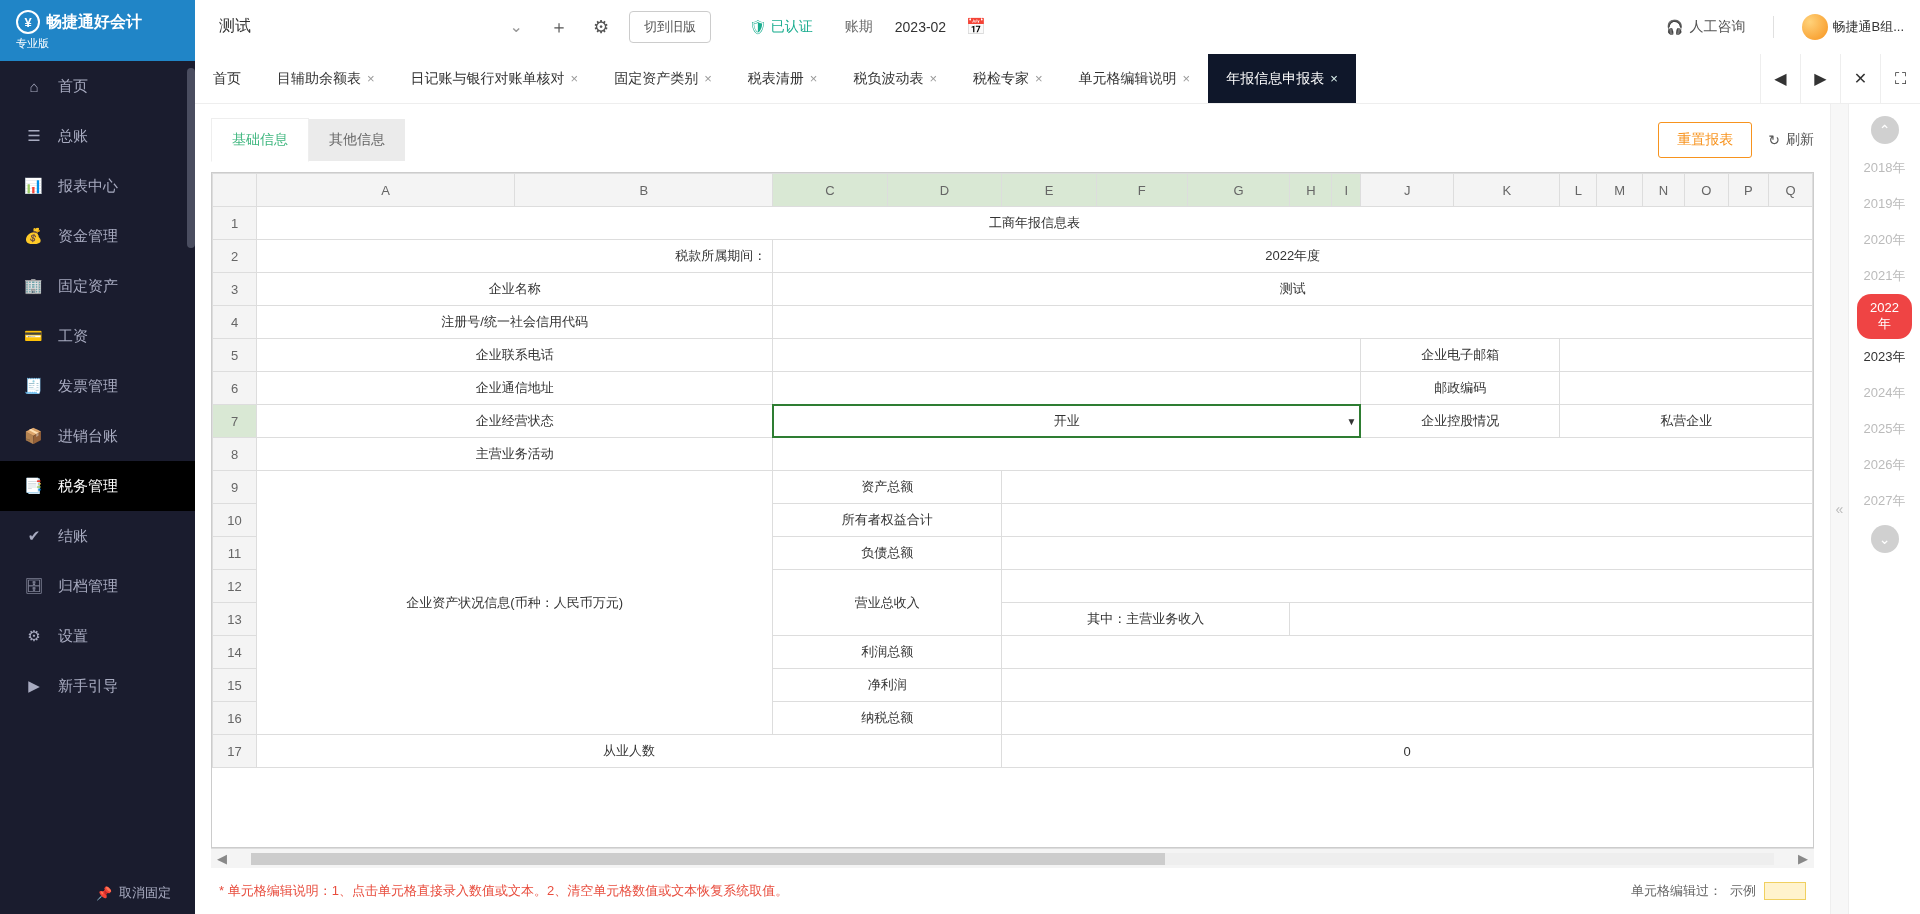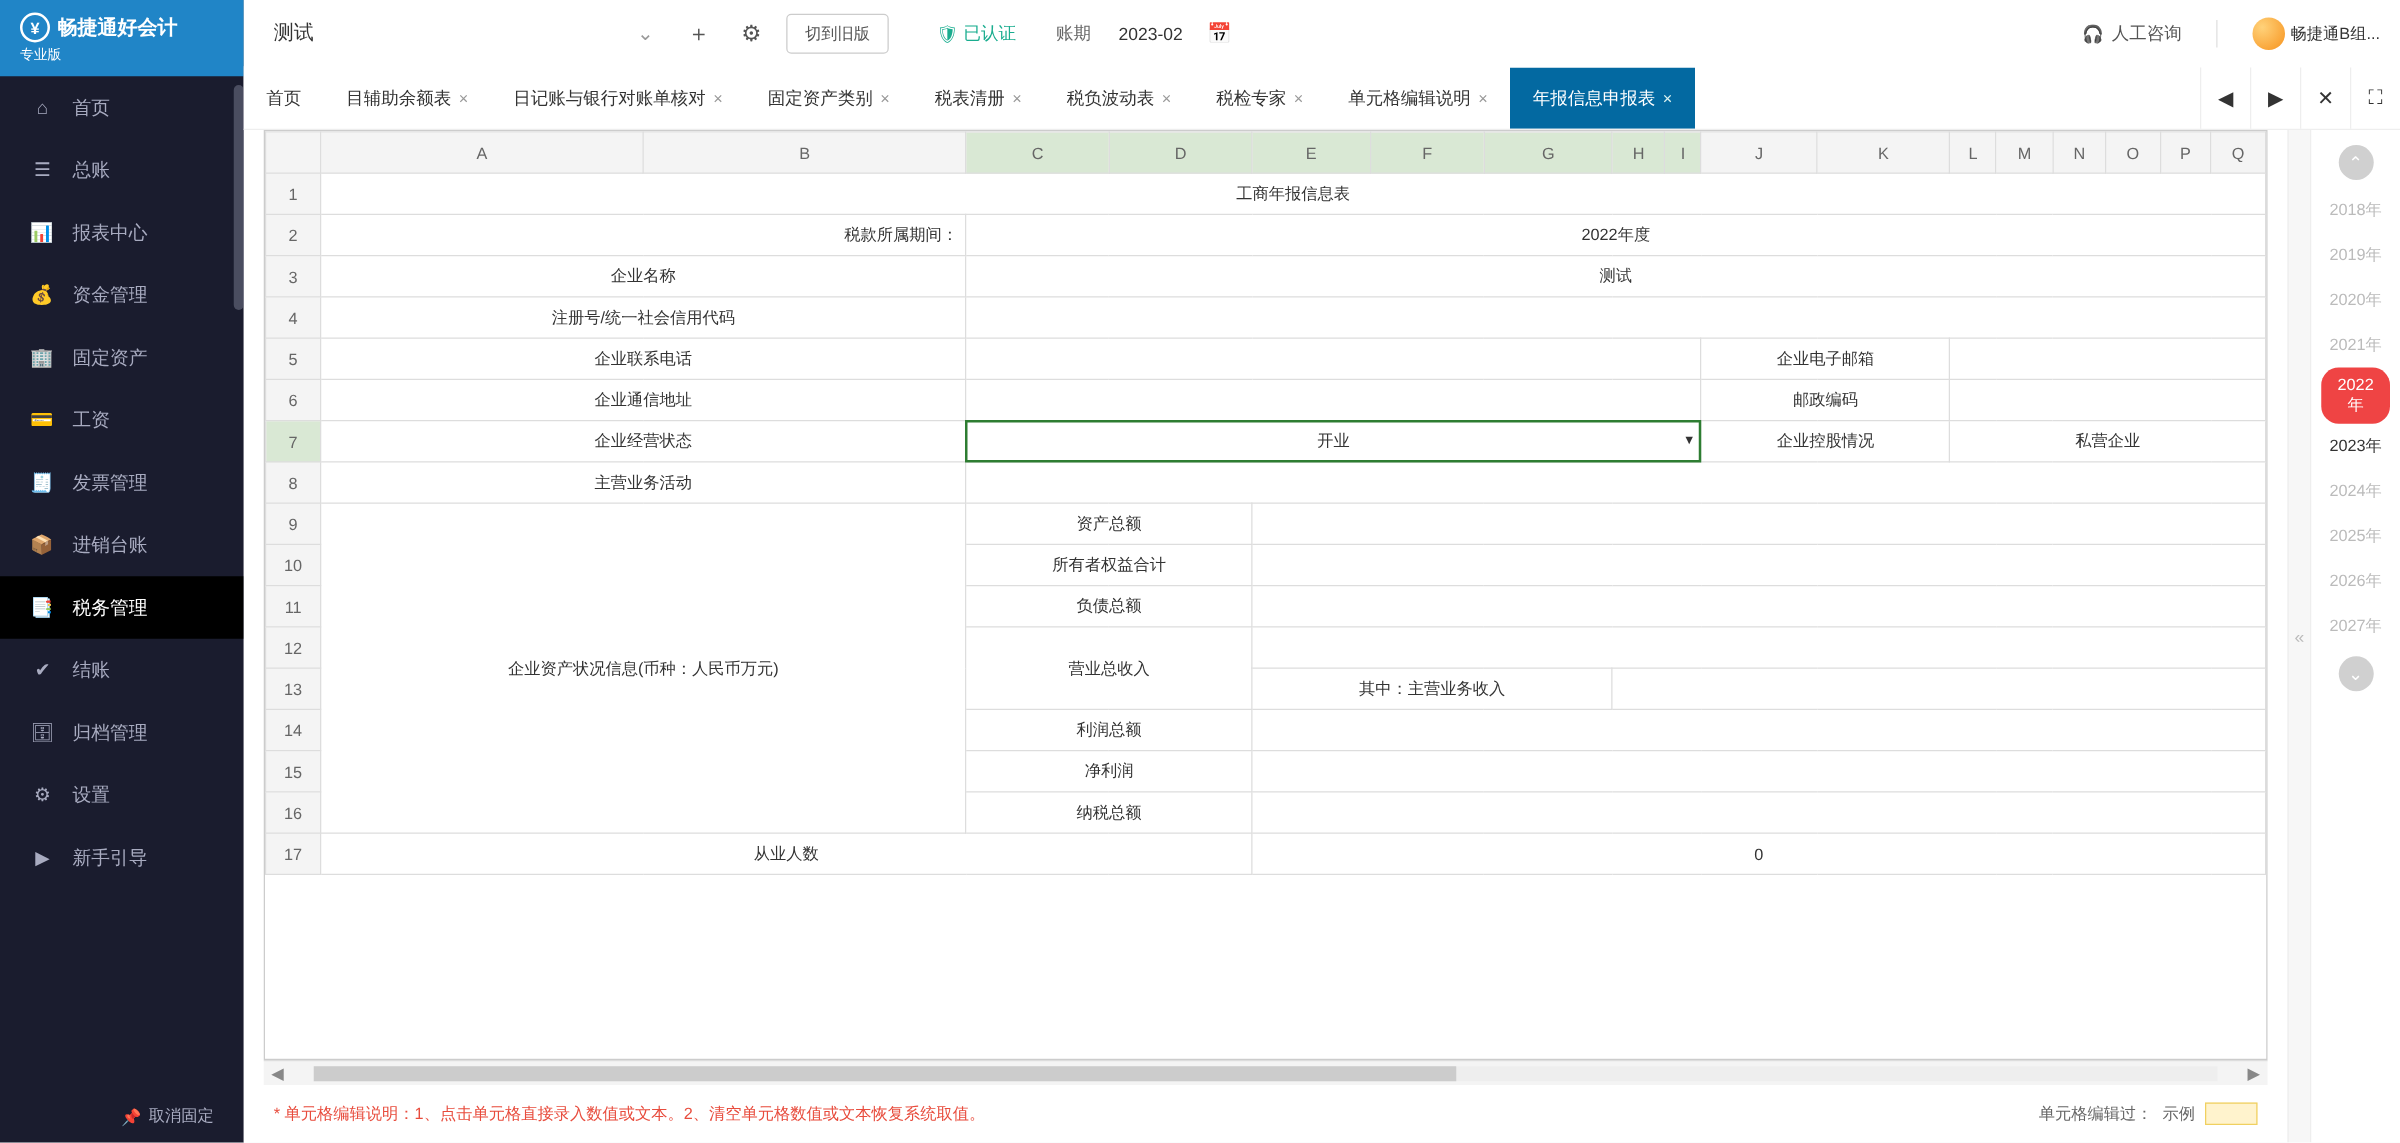--- a/index.html
+++ b/index.html
@@ -32,21 +32,21 @@
 .cal-icon { color: #1aad8f; margin-left: 6px; cursor: pointer; font-size: 16px; }
 .top-spacer { flex: 1; }
 .support { display: flex; align-items: center; gap: 6px; color: #555; cursor: pointer; font-size: 14px; }
 .sep { width: 1px; height: 22px; background: #e0e0e0; margin: 0 14px; }
 .user { display: flex; align-items: center; gap: 4px; cursor: pointer; }
 .avatar { width: 26px; height: 26px; border-radius: 50%; background: radial-gradient(circle at 30% 30%, #ffd27a, #f7931e); }
 
 
 .tabs { height: 50px; display: flex; align-items: stretch; border-bottom: 1px solid #eee; background: #fff; }
 .tab { padding: 0 18px; display: flex; align-items: center; gap: 6px; cursor: pointer; color: #333; font-size: 14px; white-space: nowrap; }
-.tab.active { background: #0369a1; color: #fff; }
+.tab.active { background: #0f172a; color: #fff; }
 .tab .x { color: #999; cursor: pointer; font-size: 13px; }
 .tab.active .x { color: #e0f5f1; }
 .tab-ctrl { width: 40px; display: flex; align-items: center; justify-content: center; cursor: pointer; font-size: 16px; color: #333; border-left: 1px solid #eee; }
 
 
 .content { flex: 1; display: flex; overflow: hidden; }
 .sheet-area { flex: 1; display: flex; flex-direction: column; padding: 0; }
 .subtabs-row { display: flex; align-items: center; padding: 14px 16px 10px; gap: 0; }
 .subtab { padding: 12px 20px; cursor: pointer; font-size: 14px; color: #666; background: #f5f5f5; }
 .subtab.active { color: #3fb77f; background: #fff; border: 1px solid #eee; border-bottom: 1px solid #fff; }
@@ -234,20 +234,30 @@
           </div>
         </div>
       <div class="tab-ctrl">◀</div>
       <div class="tab-ctrl">▶</div>
       <div class="tab-ctrl">✕</div>
       <div class="tab-ctrl">⛶</div>
     </div>
 
     <div class="content">
       <div class="sheet-area">
+        <div class="subtabs-row">
+          <div class="subtab active">基础信息</div>
+          <div class="subtab inactive">其他信息</div>
+          <div class="sub-spacer"></div>
+          <div class="reset-btn">重置报表</div>
+          <div class="refresh">
+            <span>↻</span>
+            <span>刷新</span>
+          </div>
+        </div>
 
         <div class="grid-wrap">
           <div class="grid">
             <table class="sheet" id="sheet">
                 <tbody>
                   <tr>
                     <th class="corner"></th>
                     <th class="col ">A</th>
                     <th class="col ">B</th>
                     <th class="col sel">C</th>

